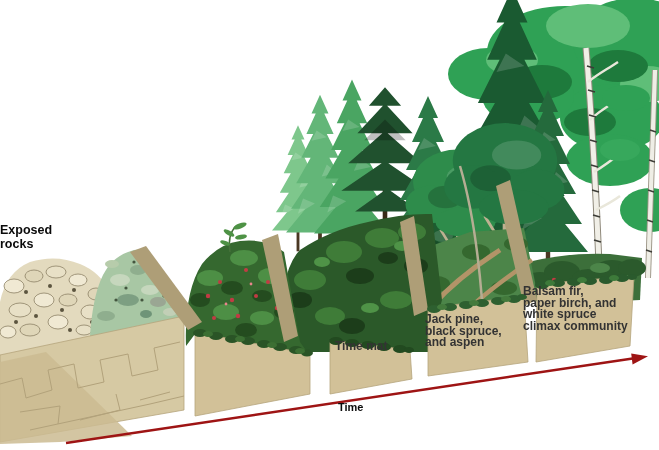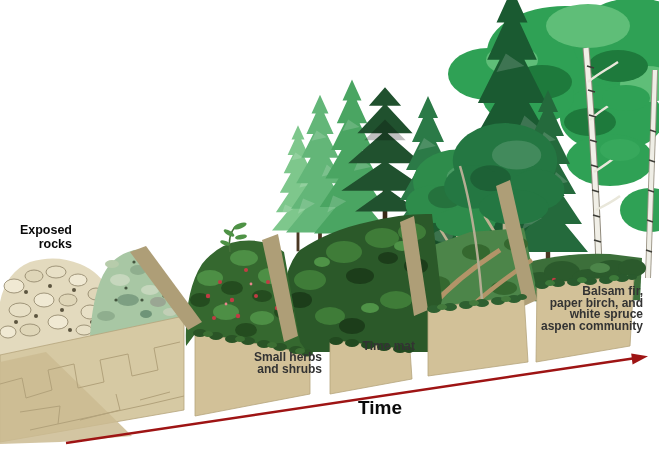--- a/index.html
+++ b/index.html
@@ -2,25 +2,25 @@
 <html><head>
 <meta charset="utf-8">
 <style>
   html,body{margin:0;padding:0;background:#ffffff;}
   .scene{
     position:relative;width:659px;height:450px;background:#ffffff;overflow:hidden;
     font-family:"Liberation Sans","DejaVu Sans",sans-serif;
   }
   .scene svg{position:absolute;left:0;top:0;}
   .lbl{
-    position:absolute;text-align:right;white-space:pre-line;
+    position:absolute;text-align:left;white-space:pre-line;
     color:#333333;font-size:12px;line-height:11.5px;font-weight:bold;
   }
   .lbl-top{color:#0a0a0a;font-size:12.5px;line-height:13.5px;font-weight:bold;}
-  .lbl-time{color:#0a0a0a;font-size:19px;font-weight:bold;}
+  .lbl-time{color:#0a0a0a;font-size:11px;font-weight:bold;}
 </style>
 </head>
 <body>
 
 <div class="scene">
 
 <svg width="659" height="450" viewBox="0 0 659 450">
   <defs>
     <g id="spruce">
       <rect x="-2.2" y="-66" width="4.4" height="68" fill="#4a3823"></rect>
@@ -327,26 +327,27 @@
   <g>
     <line x1="66" y1="443" x2="636" y2="358" stroke="#9e1414" stroke-width="2.4"></line>
     <polygon points="648,356.3 632.6,364.4 631.2,353.4" fill="#9e1414"></polygon>
   </g>
 </svg>
 
 <div class="lbl lbl-top" style="left:0px;top:224px;width:72px;">Exposed
 rocks</div>
 
 
-<div class="lbl" style="left:222px;top:352px;width:100px;">Small herbs
-and shrubs</div>
 
 <div class="lbl" style="left:335px;top:341px;width:80px;">Time mat</div>
 
+<div class="lbl" style="left:425px;top:314px;width:110px;">Jack pine,
+black spruce,
+and aspen</div>
 
 <div class="lbl" style="left:523px;top:286px;width:120px;">Balsam fir,
 paper birch, and
 white spruce
-aspen community</div>
+climax community</div>
 
 <div class="lbl lbl-time" style="left:338px;top:402px;width:64px;">Time</div>
 
 </div>
 
 </body></html>

